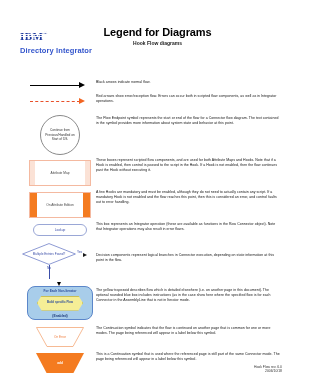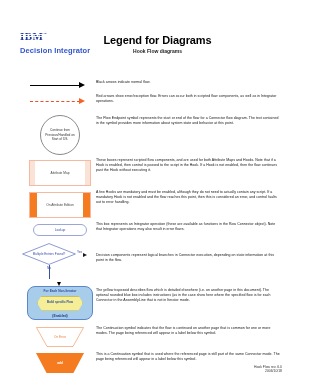--- a/index.html
+++ b/index.html
@@ -38,21 +38,21 @@
     pointer-events: none;
   }
   .ibm-tm { font-size: 5px; vertical-align: super; }
   .di-name {
     font-size: 7.5px;
     font-weight: bold;
     color: #3355cc;
     margin-top: 2px;
     letter-spacing: 0.1px;
   }
-  .title-block { position: absolute; left: 95px; top: 0px; width: 125px; text-align: center; margin-top: 8px; }
+  .title-block { position: absolute; left: 95px; top: 0px; width: 125px; text-align: center; }
   .doc-title {
     font-size: 11px;
     font-weight: bold;
     color: #000;
     letter-spacing: -0.1px;
   }
   .doc-subtitle {
     font-size: 5px;
     font-weight: bold;
     color: #222;
@@ -252,21 +252,21 @@
 <body>
 
 <div class="page">
 
   <div class="header">
     <div class="logo-block">
       <div class="ibm-logo">
         <span>IBM</span><span class="ibm-tm">®</span>
         <span class="ibm-stripes"></span>
       </div>
-      <div class="di-name">Decision Integrator</div>
+      <div class="di-name">Directory Integrator</div>
     </div>
     <div class="title-block">
       <div class="doc-title">Legend for Diagrams</div>
       <div class="doc-subtitle">Hook Flow diagrams</div>
     </div>
   </div>
 
   <div class="rows">
 
     <div class="row" style="height:16px;">

